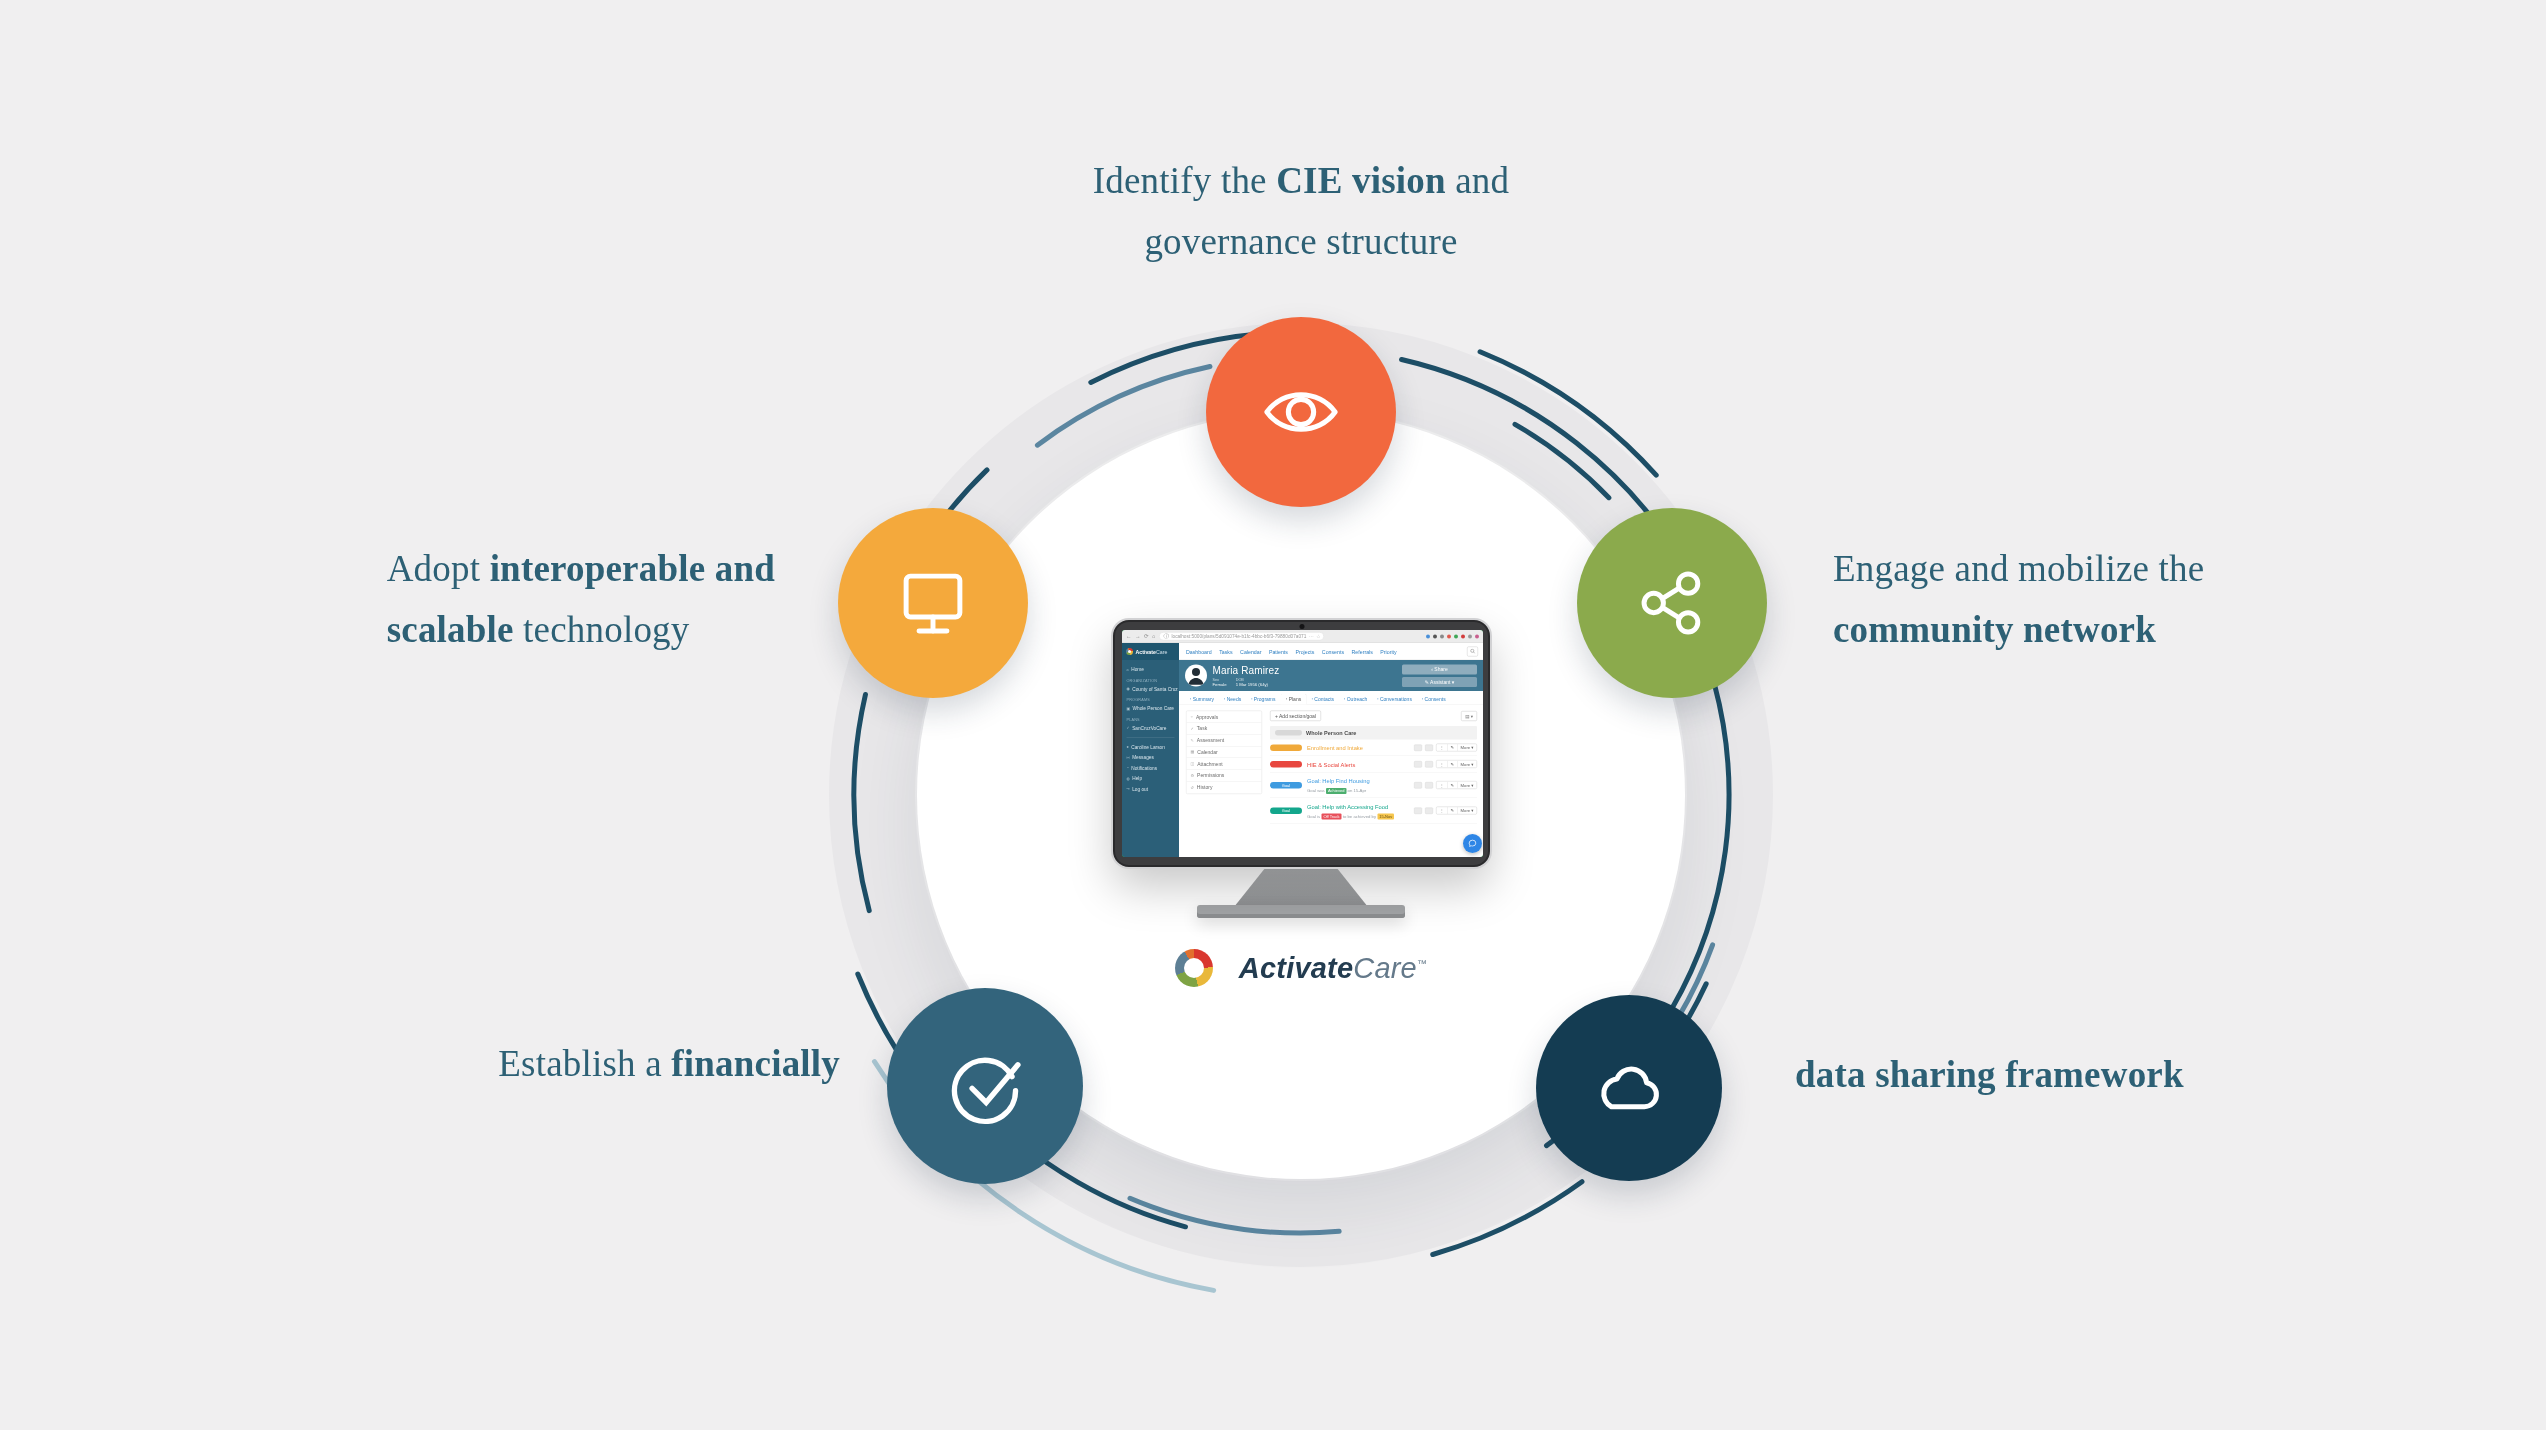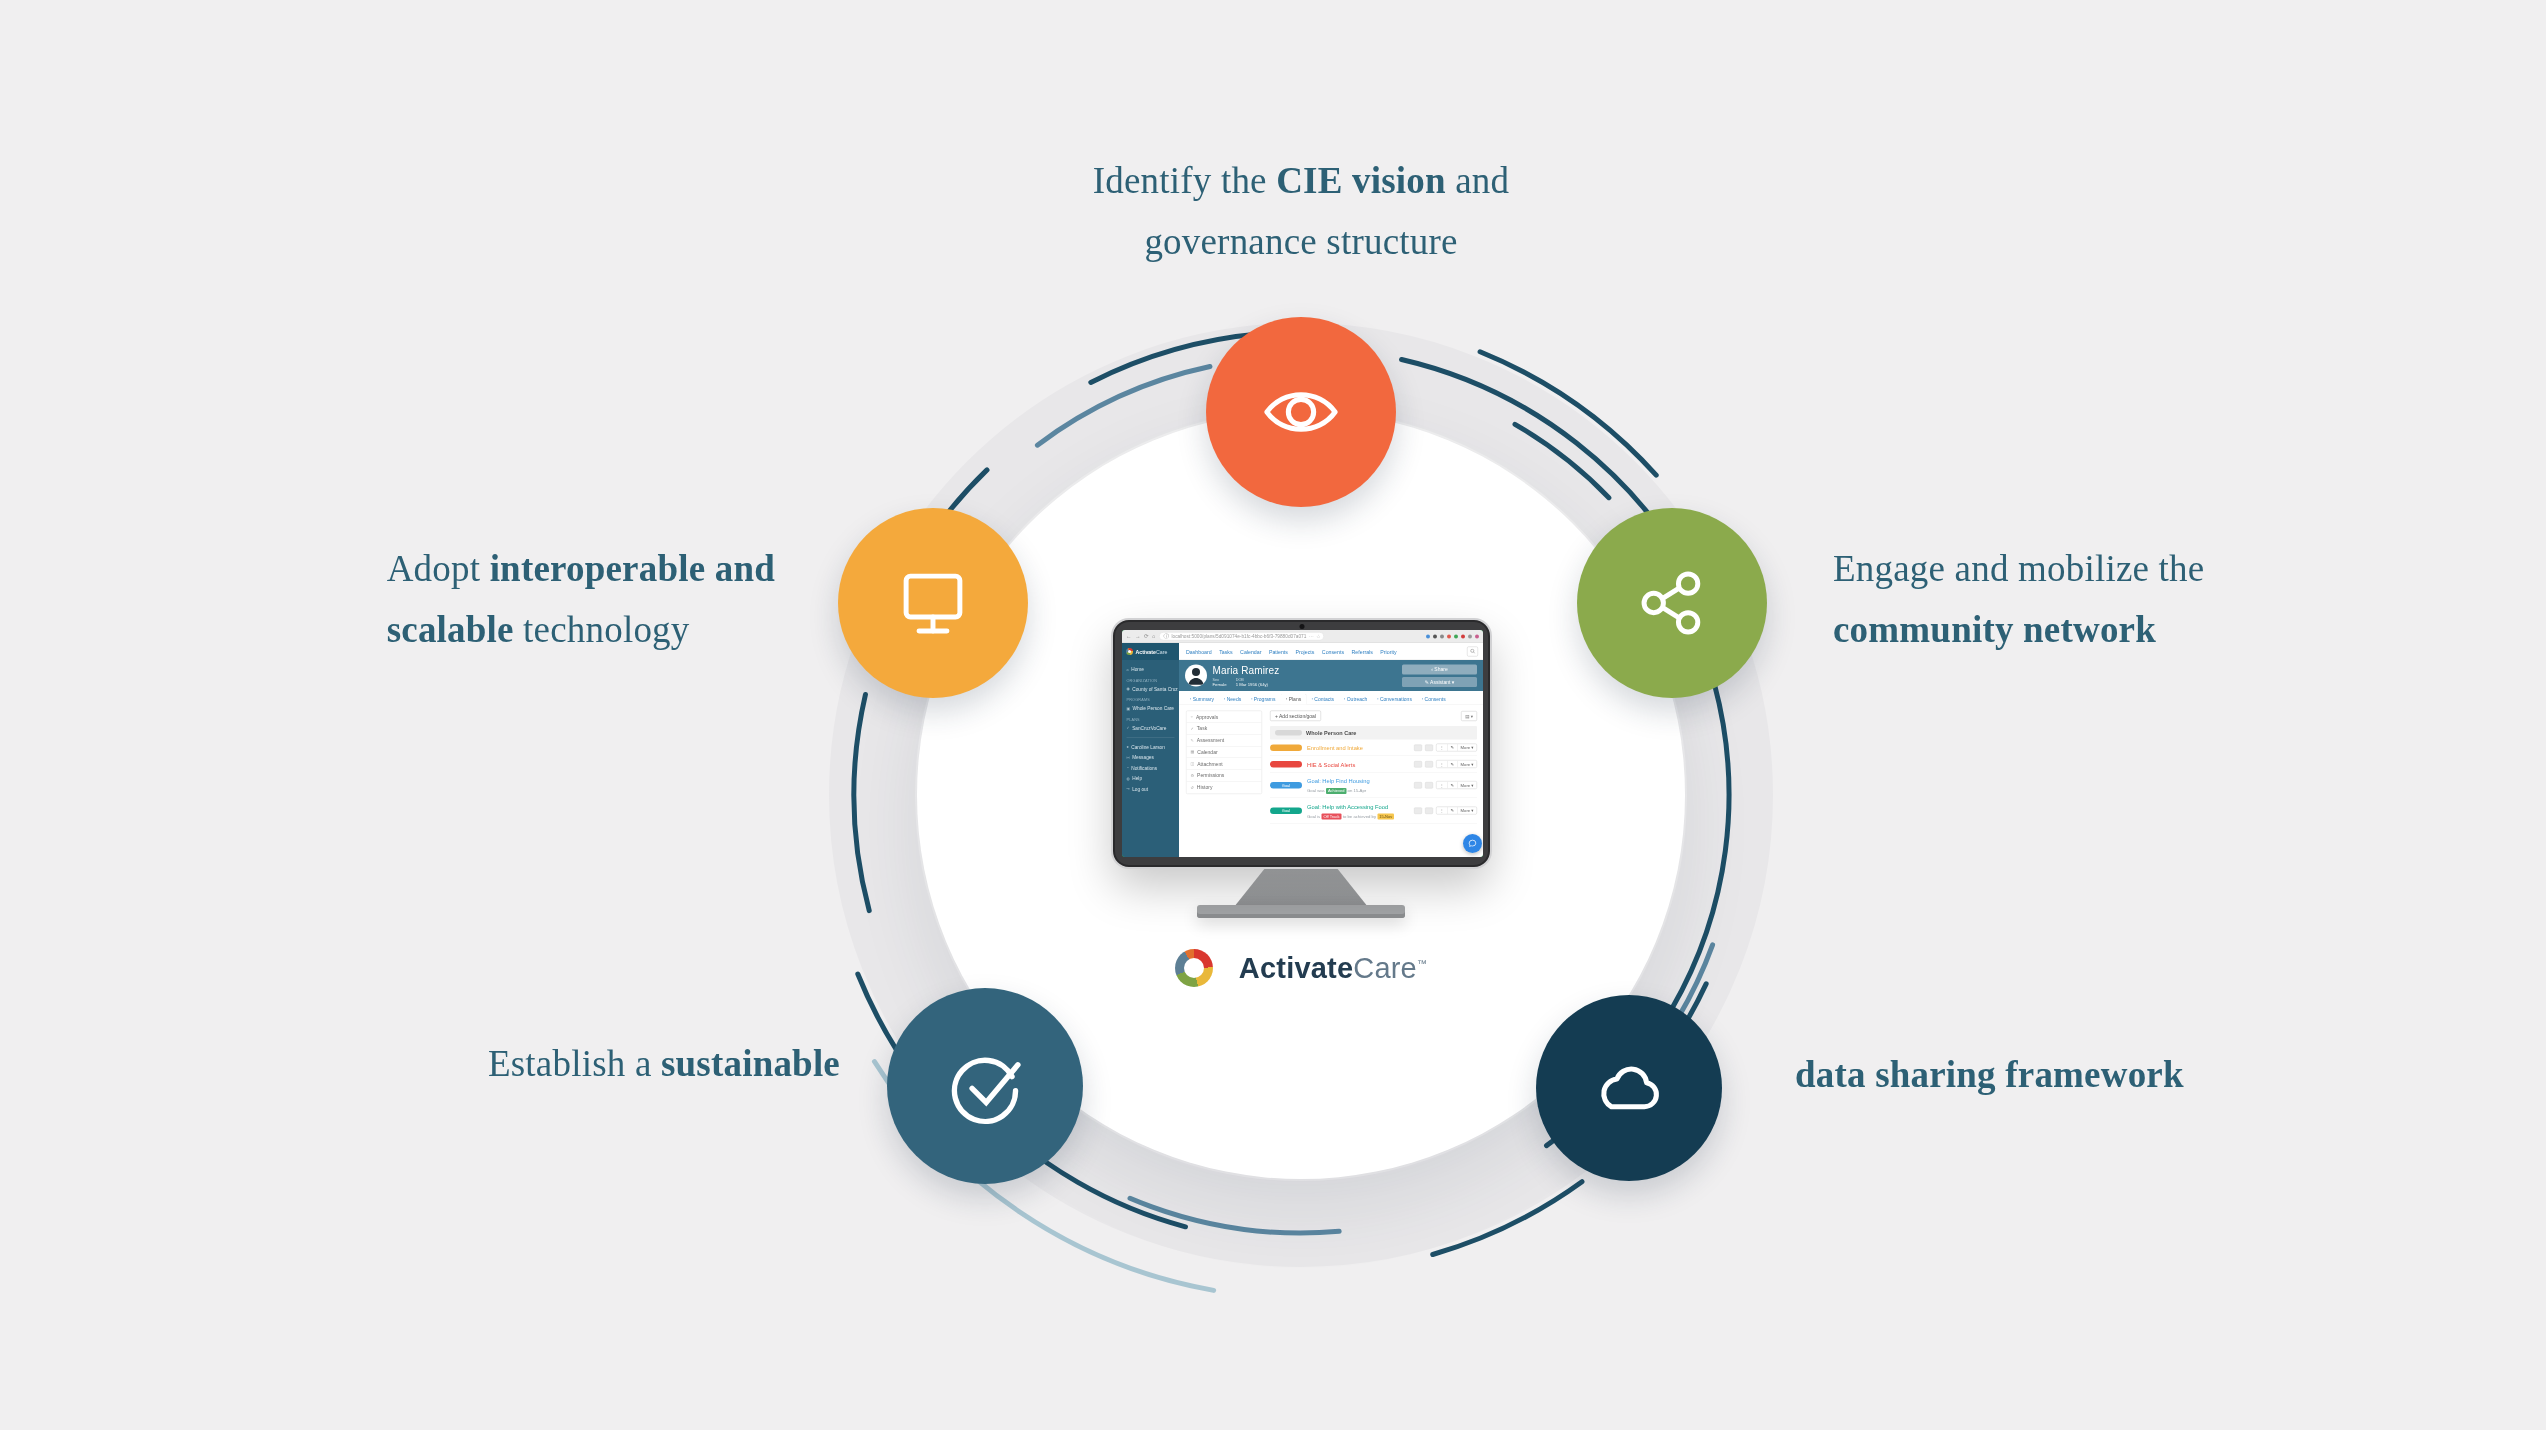--- a/index.html
+++ b/index.html
@@ -43,21 +43,21 @@
   .screen-clip{width:361px;height:227px;overflow:hidden;border-radius:3px;background:#22c55e;}
   .mini{width:722px;height:454px;transform:scale(.5);transform-origin:0 0;}
 
   .stand-neck{position:absolute;left:1234px;top:865px;width:134px;height:42px;z-index:3;
               background:linear-gradient(#b3b5b7,#909294);clip-path:polygon(25% 0,75% 0,100% 100%,0 100%);}
   .stand-base{position:absolute;left:1197px;top:905px;width:208px;height:13px;border-radius:3px;z-index:3;
               background:#a2a4a6;box-shadow:inset 0 -4px 0 #8c8e90,0 6px 16px rgba(0,0,0,.15);}
 
   
   .logo{position:absolute;left:1051px;top:944px;width:500px;height:48px;display:flex;align-items:center;
-        justify-content:center;gap:26px;z-index:4;}
+        justify-content:center;gap:26px;z-index:4;font-style:italic;}
   .logo-ring{position:relative;width:38px;height:38px;border-radius:50%;
              background:conic-gradient(#d9372f 0 88deg,#e9b83a 88deg 168deg,#7ea344 168deg 248deg,#5d7f95 248deg 330deg,#e2702f 330deg 360deg);}
   .logo-ring::after{content:"";position:absolute;left:9px;top:9px;width:20px;height:20px;border-radius:50%;background:#fff;}
   .logo-text{font-size:29px;color:#233c50;letter-spacing:.2px;}
   .logo-text .act{font-weight:700;}
   .logo-text .care{font-weight:400;color:#64798a;}
   .logo-text .tm{font-size:10px;vertical-align:super;color:#64798a;}
 
   
   .m-browser{height:26px;background:#ececec;display:flex;align-items:center;gap:7px;padding:0 8px;
@@ -218,21 +218,21 @@
   </div>
   <div class="step-label l-tech">
     <div class="line"><span>Adopt </span><span class="b">interoperable and</span><span></span></div>
     <div class="line"><span></span><span class="b">scalable</span><span> technology</span></div>
   </div>
   <div class="step-label l-community">
     <div class="line"><span>Engage and mobilize the</span><span class="b"></span><span></span></div>
     <div class="line"><span></span><span class="b">community network</span><span></span></div>
   </div>
   <div class="step-label l-financial">
-    <div class="line"><span>Establish a </span><span class="b">sustainable</span><span></span></div>
+    <div class="line"><span>Establish a </span><span class="b">financially</span><span></span></div>
   </div>
   <div class="step-label l-data">
     <div class="line"><span></span><span class="b">data sharing framework</span><span></span></div>
   </div>
 
   <div class="monitor">
     <div class="camera-dot"></div>
     <div class="screen-clip">
       <div class="mini">
 

